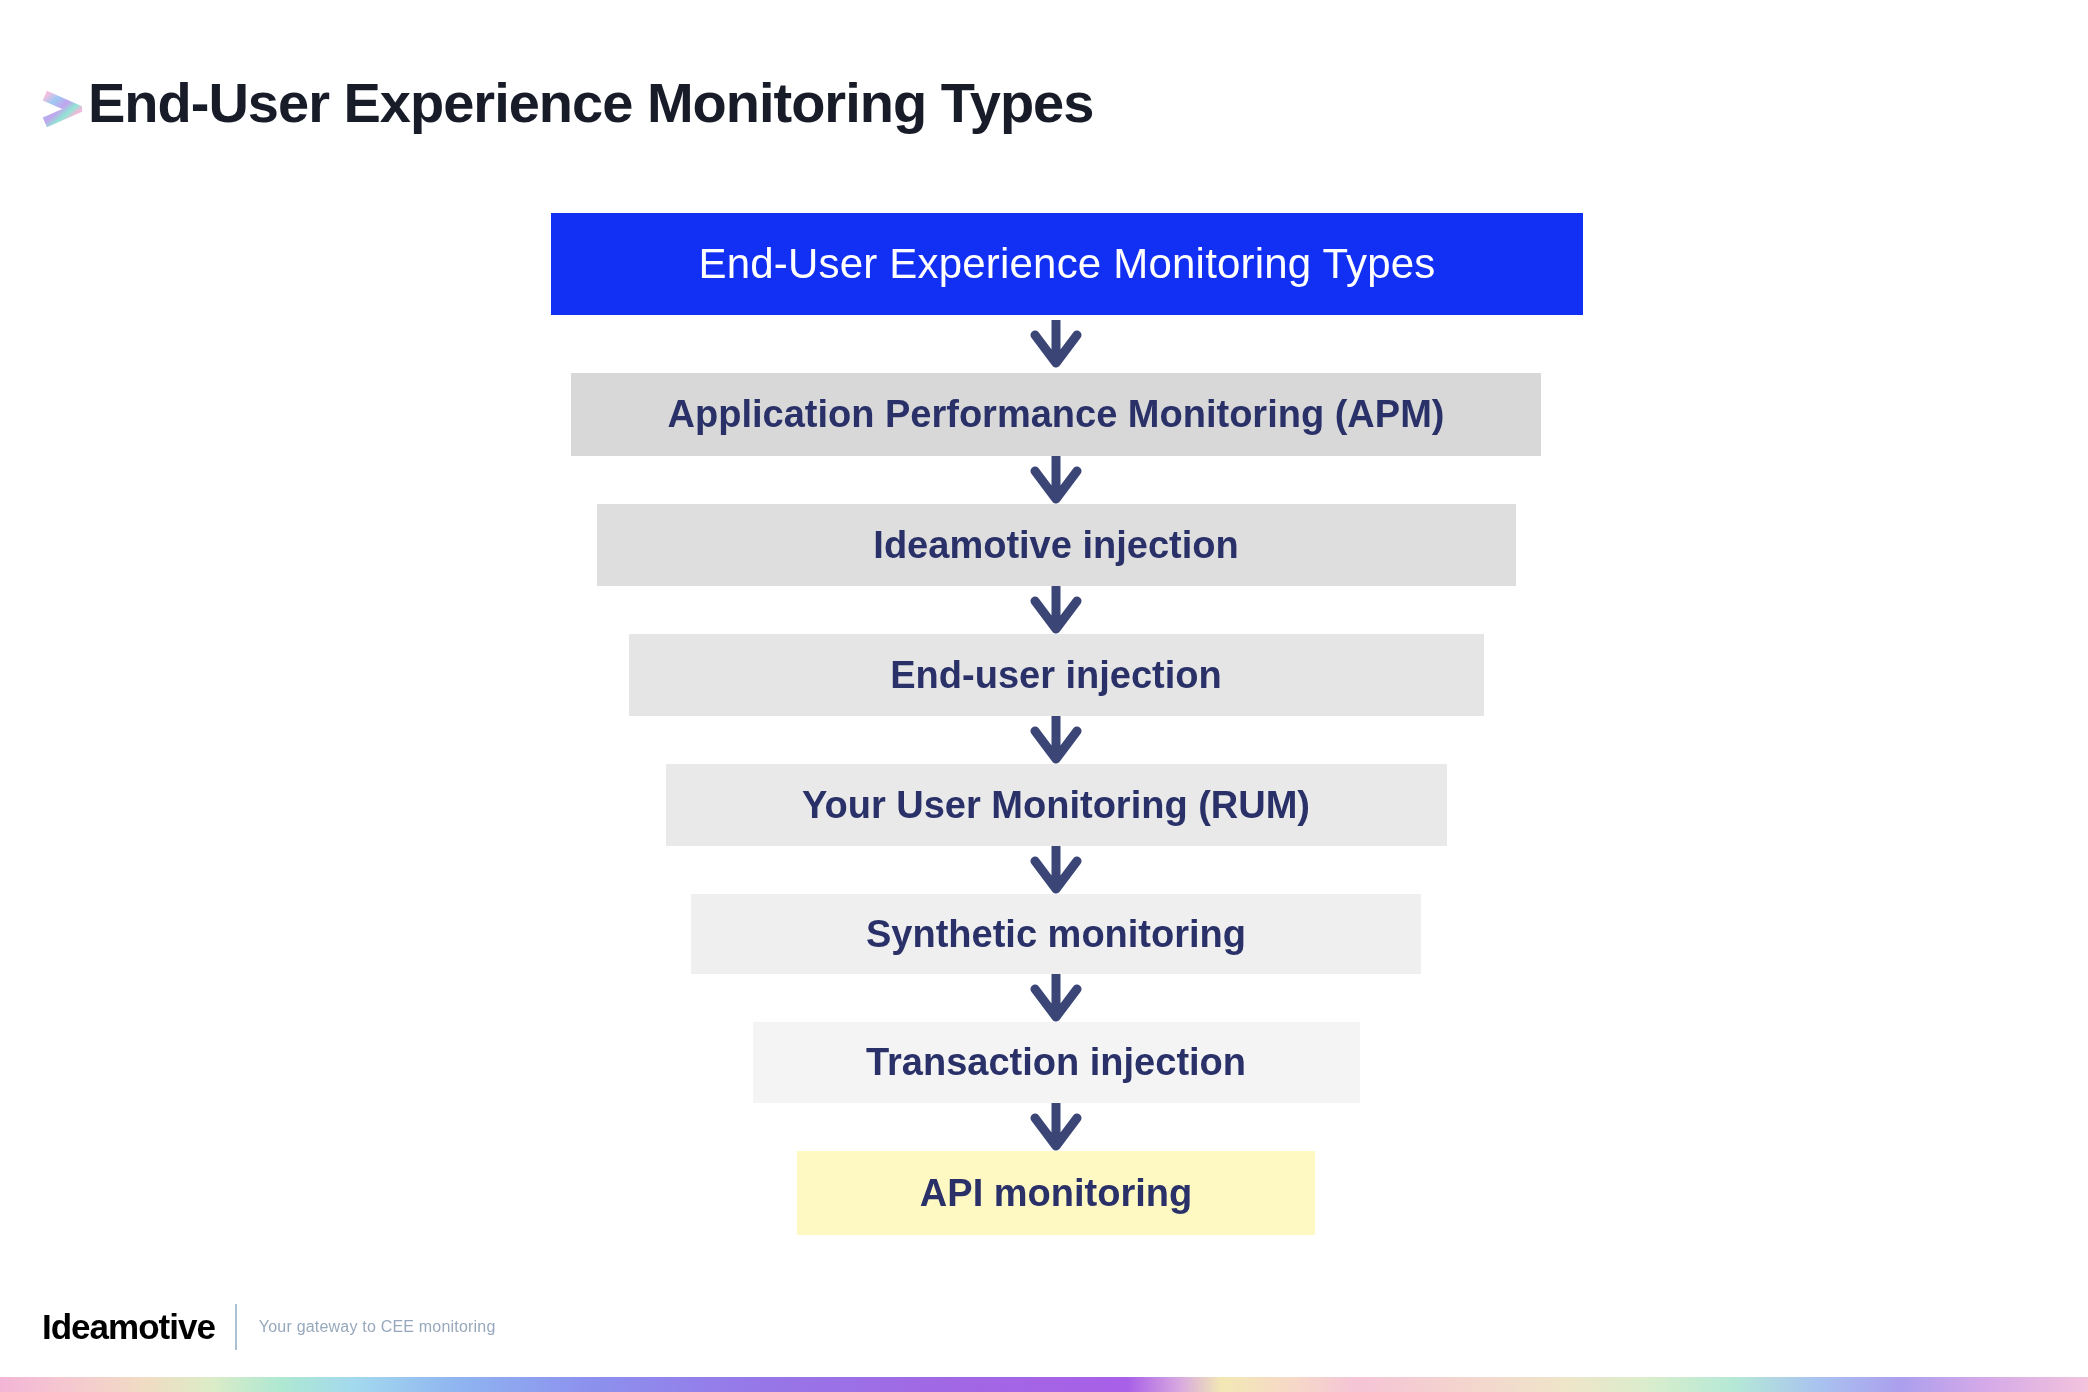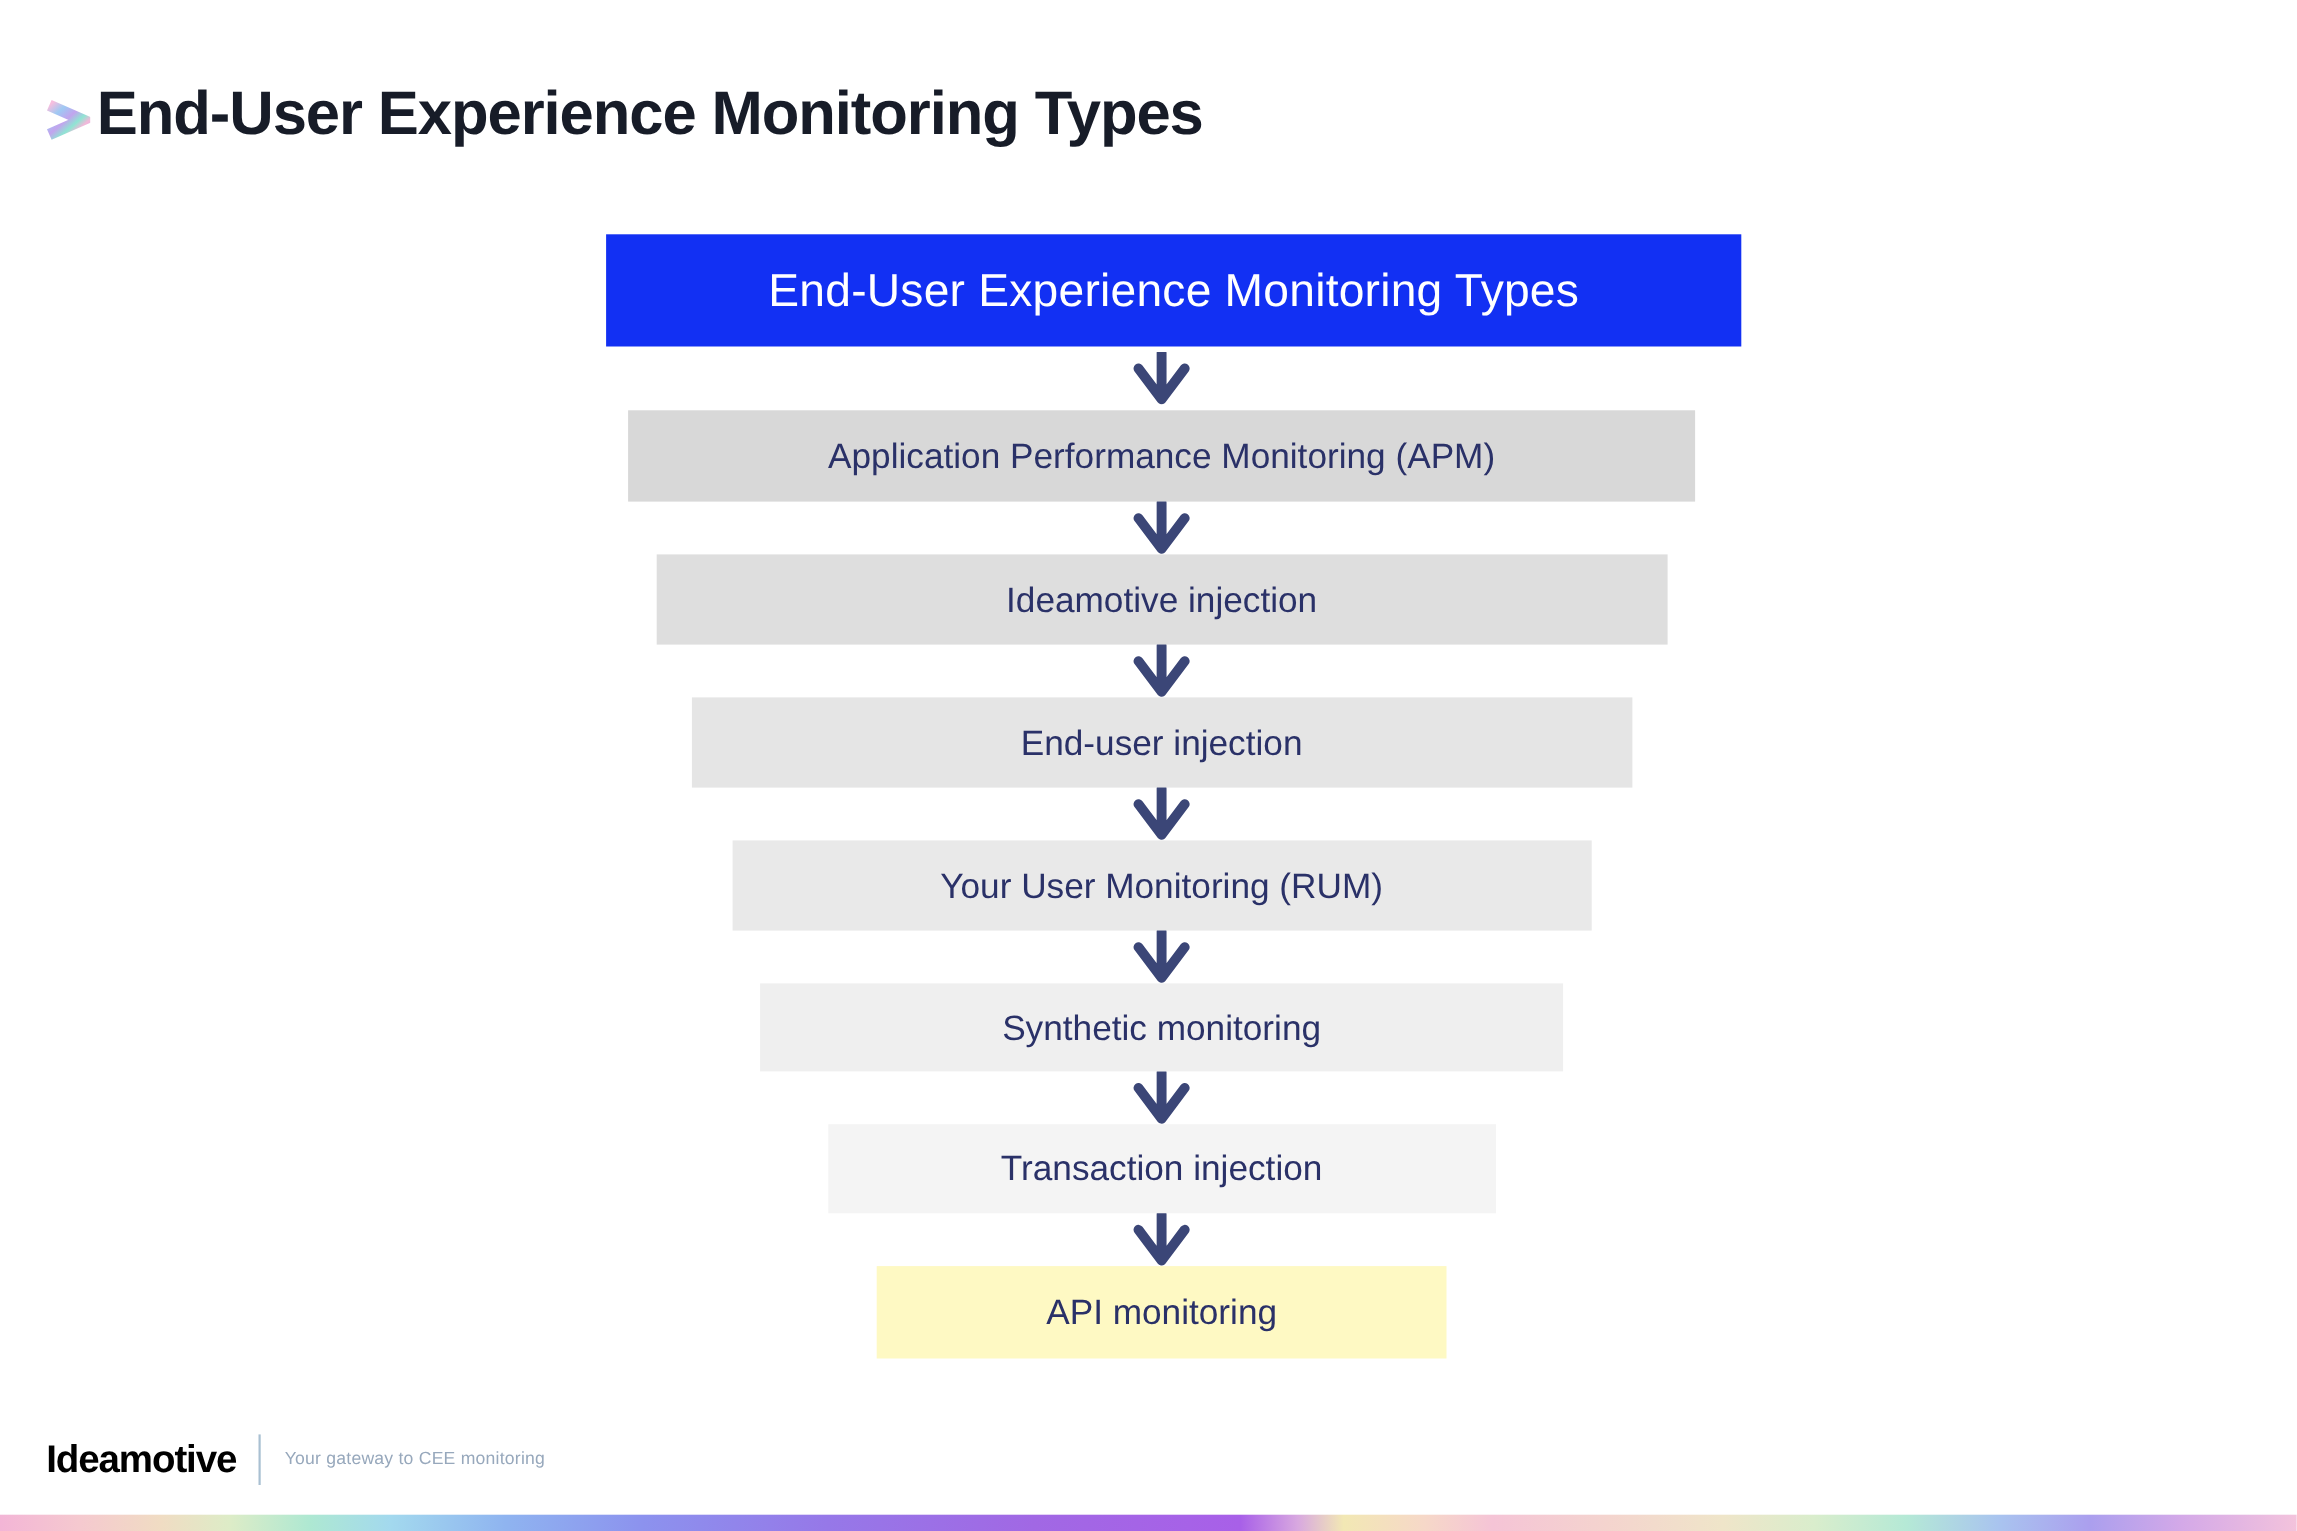--- a/index.html
+++ b/index.html
@@ -66,22 +66,22 @@
     font-weight: 400;
     letter-spacing: 0.2px;
     transform: translateX(11px);
     white-space: nowrap;
   }
   .funnel-node {
     height: 82px;
     display: flex;
     align-items: center;
     justify-content: center;
-    font-size: 32px;
-    font-weight: 400;
+    font-size: 38px;
+    font-weight: 700;
     color: #2a3168;
     white-space: nowrap;
   }
   .w1 { width: 970px;  height: 83px; }
   .w2 { width: 919px; }
   .w3 { width: 855px; }
   .w4 { width: 781px; }
   .w5 { width: 730px;  height: 80px; }
   .w6 { width: 607px;  height: 81px; }
   .w7 { width: 518px;  height: 84px; }

